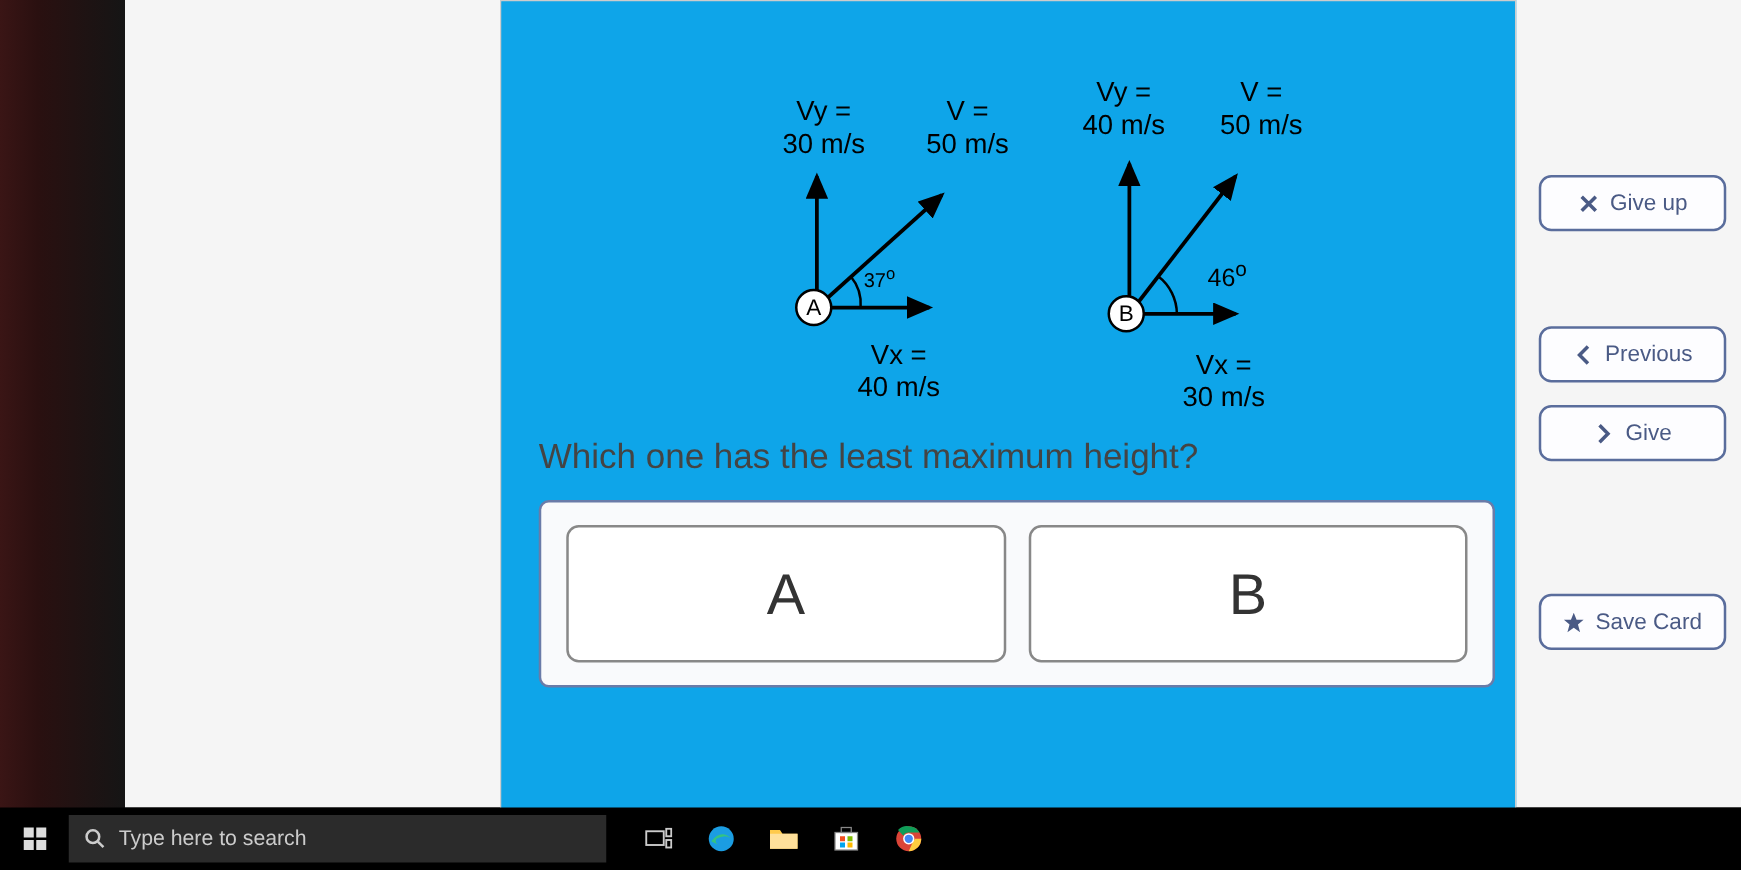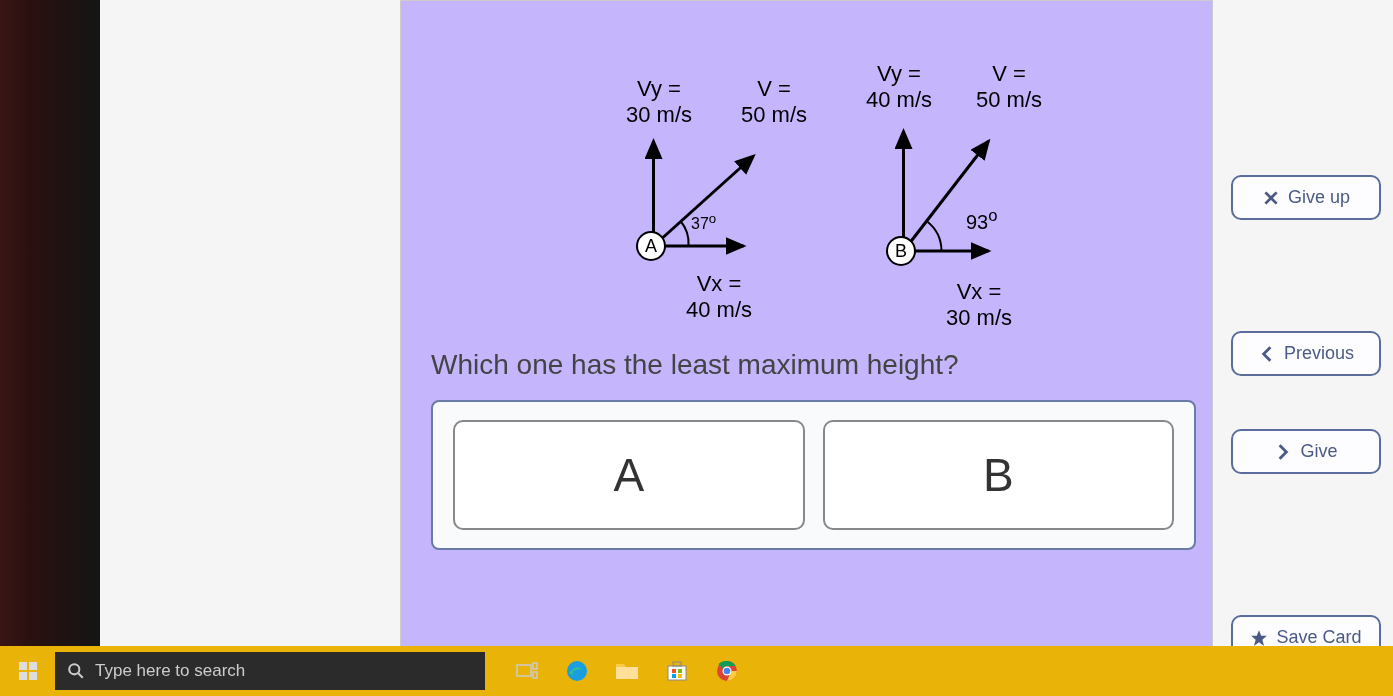--- a/index.html
+++ b/index.html
@@ -15,21 +15,21 @@
     .screen-area {
       position: absolute;
       left: 100px; top: 0; right: 0; bottom: 50px;
       background: #f5f5f5;
     }
     
     .quiz-card {
       position: absolute;
       left: 300px; top: 0;
       width: 813px; height: 650px;
-      background: #c4b5fd;
+      background: #0ea5e9;
       border: 1px solid #ccc;
       padding: 20px 16px 20px 30px;
     }
     
     .diagram-area {
       position: relative;
       width: 100%;
       height: 320px;
       font-family: Arial, sans-serif;
     }
@@ -91,29 +91,28 @@
       border-radius: 10px;
       background: #fdfdff;
       color: #4a5a85;
       font-size: 18px;
       padding: 10px 12px;
       cursor: pointer;
       display: flex;
       align-items: center;
       gap: 8px;
       justify-content: center;
-      margin-top: 35px;
     }
     .side-gap { height: 40px; }
     .side-gap2 { height: 70px; }
     
     .taskbar {
       position: absolute;
       left: 0; bottom: 0; width: 100%; height: 50px;
-      background: #eab308;
+      background: #000000;
       display: flex;
       align-items: center;
       color: #ddd;
     }
     .start-btn {
       width: 55px; height: 50px;
       display:flex; align-items:center; justify-content:center;
       cursor:pointer;
     }
     .search-box {
@@ -183,21 +182,21 @@
       </div>
 
       <div class="vec-group b-vy-label">
         <div>Vy =</div>
         <div>40 m/s</div>
       </div>
       <div class="vec-group b-v-label">
         <div>V =</div>
         <div>50 m/s</div>
       </div>
-      <div class="vec-group b-angle"><span>93</span><sup>o</sup></div>
+      <div class="vec-group b-angle"><span>46</span><sup>o</sup></div>
       <div class="b-origin">B</div>
       <div class="vec-group b-vx-label">
         <div>Vx =</div>
         <div>30 m/s</div>
       </div>
     </div>
 
     <div class="question">Which one has the least maximum height?</div>
 
     <div class="answers">

